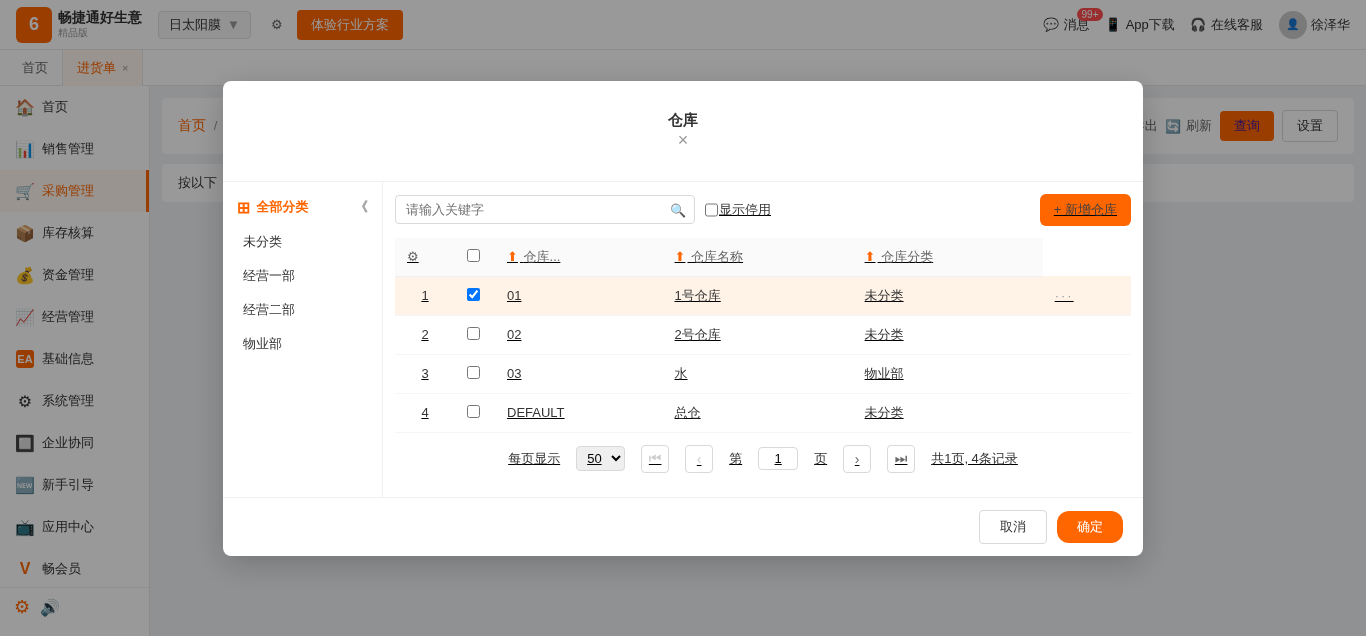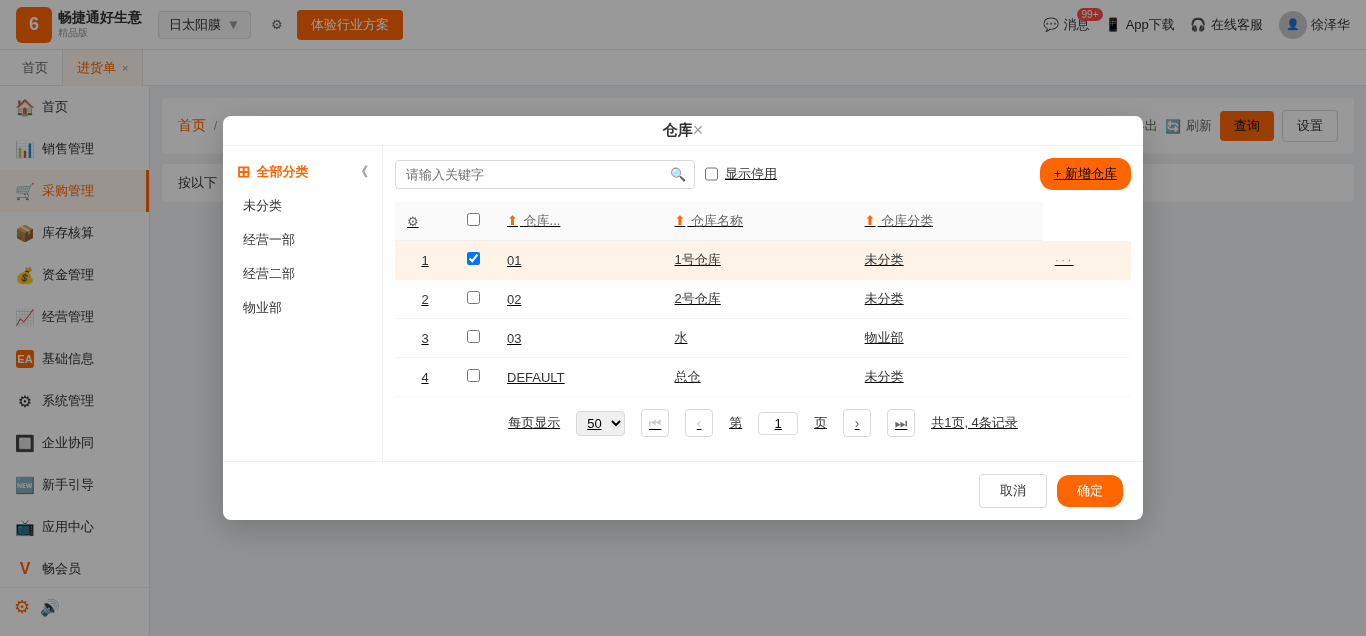--- a/index.html
+++ b/index.html
@@ -135,21 +135,21 @@
     .page-header {
       background: #fff;
       padding: 12px 16px;
       display: flex;
       align-items: center;
       justify-content: space-between;
       margin-bottom: 10px;
       border-radius: 4px;
     }
     .page-actions { display: flex; gap: 8px; align-items: center; }
-    .btn-orange { background: #ff6600; color: #0f172a; border: none; border-radius: 4px; padding: 6px 14px; cursor: pointer; font-size: 13px; }
+    .btn-orange { background: #ff6600; color: #4c1d95; border: none; border-radius: 4px; padding: 6px 14px; cursor: pointer; font-size: 13px; }
     .btn-white { background: #fff; color: #333; border: 1px solid #d9d9d9; border-radius: 4px; padding: 6px 14px; cursor: pointer; font-size: 13px; }
     .btn-link { color: #666; cursor: pointer; font-size: 13px; display: flex; align-items: center; gap: 4px; }
 
     
     .overlay {
       position: fixed;
       top: 0; left: 0; right: 0; bottom: 0;
       background: rgba(0,0,0,0.4);
       z-index: 100;
       display: flex;
@@ -164,22 +164,23 @@
       width: 920px;
       max-height: 560px;
       display: flex;
       flex-direction: column;
       box-shadow: 0 8px 32px rgba(0,0,0,0.2);
     }
     .dialog-header {
       display: flex;
       align-items: center;
       justify-content: center;
-      padding: 4px 20px;
+      padding: 30px 20px;
       border-bottom: 1px solid #f0f0f0;
+      flex-direction: column;
     }
     .dialog-title { font-size: 15px; font-weight: bold; color: #333; }
     .dialog-close { cursor: pointer; color: #999; font-size: 18px; }
     .dialog-body {
       display: flex;
       flex: 1;
       overflow: hidden;
     }
 
     
@@ -239,28 +240,28 @@
       font-size: 13px;
       outline: none;
     }
     .search-icon {
       position: absolute;
       right: 8px; top: 50%;
       transform: translateY(-50%);
       color: #999; cursor: pointer;
     }
     .checkbox-label {
-      display: flex; gap: 7px; cursor: pointer; color: #333; font-size: 13px;
+      display: flex; gap: 1px; cursor: pointer; color: #333; font-size: 13px;
     }
     .add-btn {
       margin-left: auto;
       background: #ff6600;
-      color: #000000;
+      color: #404040;
       border: none;
-      border-radius: 13px;
+      border-radius: 6px;
       padding: 7px 14px;
       cursor: pointer;
       font-size: 13px;
       white-space: nowrap;
     }
 
     
     .data-table {
       width: 100%;
       border-collapse: collapse;

